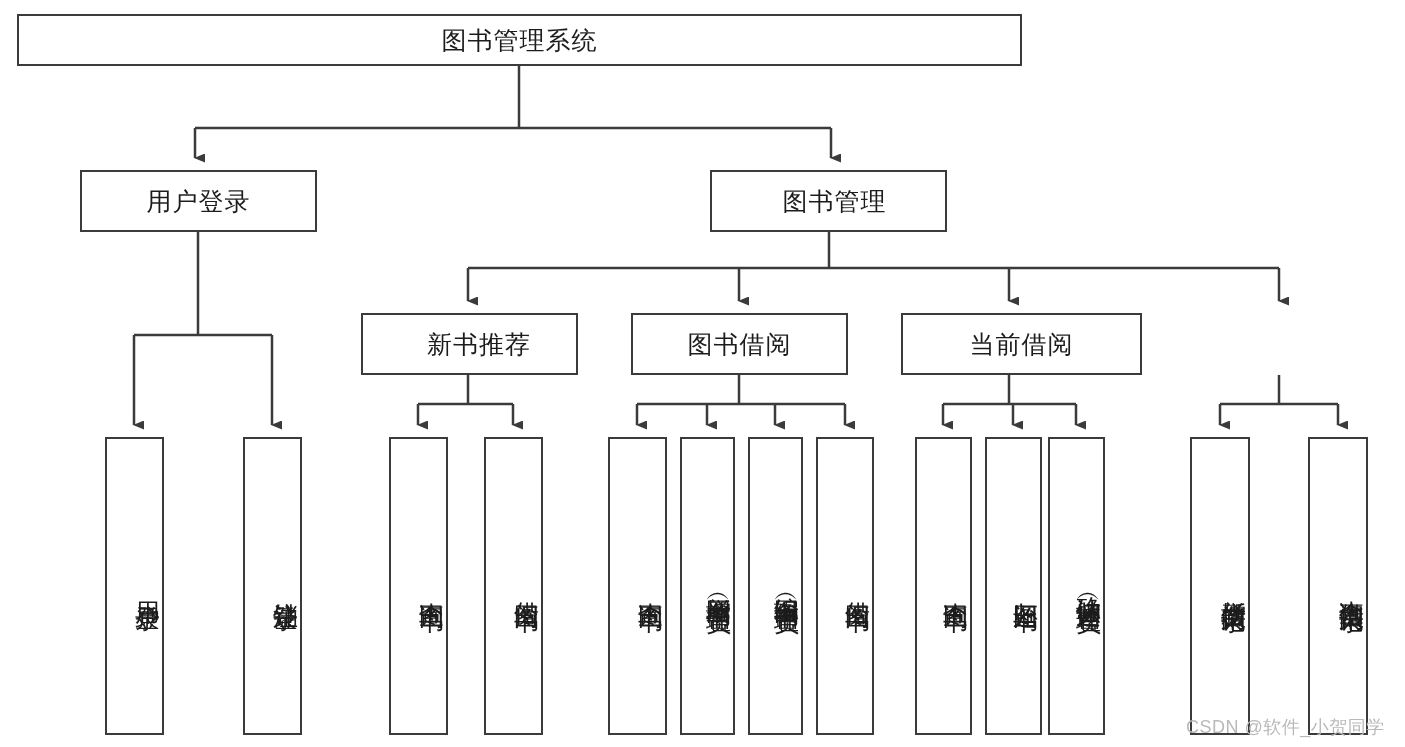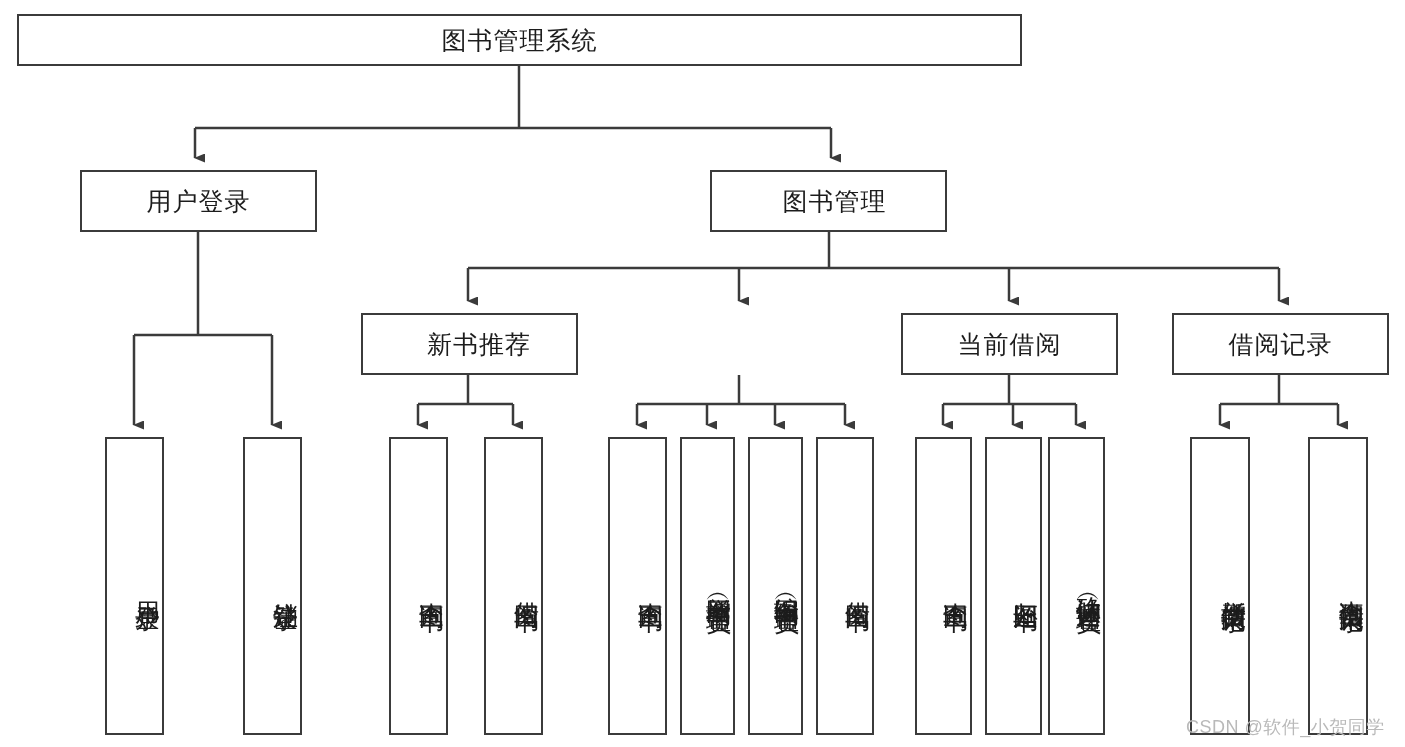--- a/index.html
+++ b/index.html
@@ -121,22 +121,22 @@
       <path d="M1338,404 L1338,425" marker-end="url(#arrow)"></path>
     </g>
   </svg>
 
   <div class="node h" style="left:17px; top:14px; width:1005px; height:52px;">图书管理系统</div>
 
   <div class="node h" style="left:80px; top:170px; width:237px; height:62px;">用户登录</div>
   <div class="node h" style="left:710px; top:170px; width:237px; height:62px;padding-left:12px;">图书管理</div>
 
   <div class="node h" style="left:361px; top:313px; width:217px; height:62px;padding-left:19px;">新书推荐</div>
-  <div class="node h" style="left:901px; top:313px; width:217px; height:62px;">当前借阅</div>
-  <div class="node h" style="left:1172px; top:313px; width:217px; height:62px;">借阅记录</div>
+  <div class="node h" style="left:631px; top:313px; width:217px; height:62px;">图书借阅</div>
+  <div class="node h" style="left:901px; top:313px; width:241px; height:62px;">当前借阅</div>
 
   <div class="node v" style="left:105px; top:437px; width:59px; height:298px;">
     <span class="vtext">用户登录</span>
   </div>
   <div class="node v" style="left:243px; top:437px; width:59px; height:298px;">
     <span class="vtext">注销登录</span>
   </div>
 
   <div class="node v" style="left:389px; top:437px; width:59px; height:298px;">
     <span class="vtext">查询图书</span>

